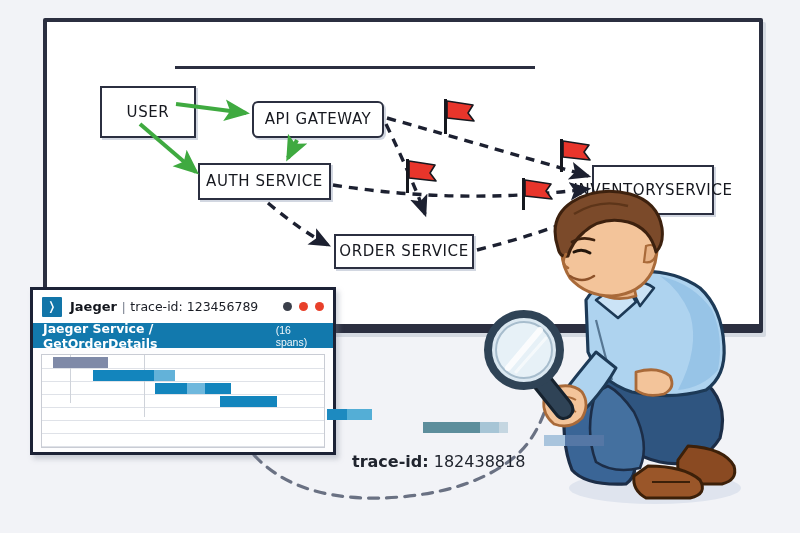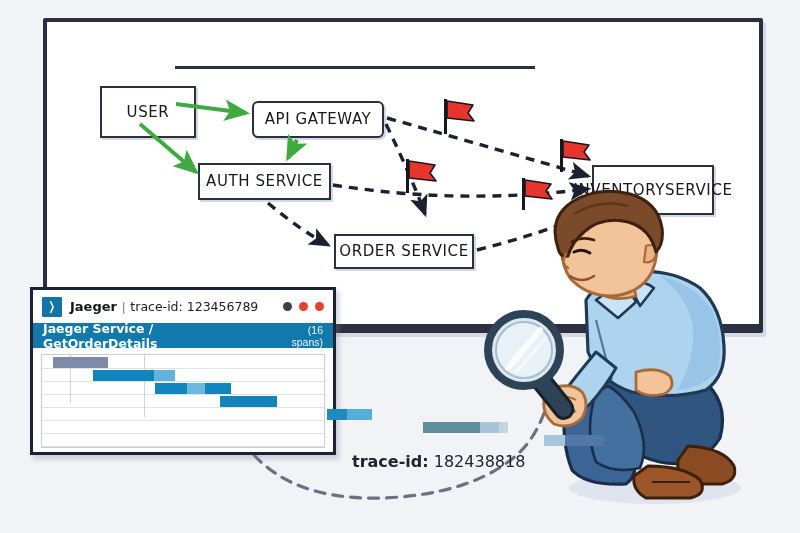--- a/index.html
+++ b/index.html
@@ -163,21 +163,20 @@
   }
   .op-title {
     font-size: 12.5px;
     font-weight: 600;
     font-family: "DejaVu Sans", sans-serif;
   }
   .op-spans {
     font-size: 10.5px;
     margin-left: 14px;
     opacity: 0.94;
-    text-align: right;
   }
 
   .jaeger-body {
     position: relative;
     height: 104px;
     background: #fdfdfe;
     padding: 6px 8px 4px 8px;
     box-sizing: border-box;
   }
   .waterfall {

